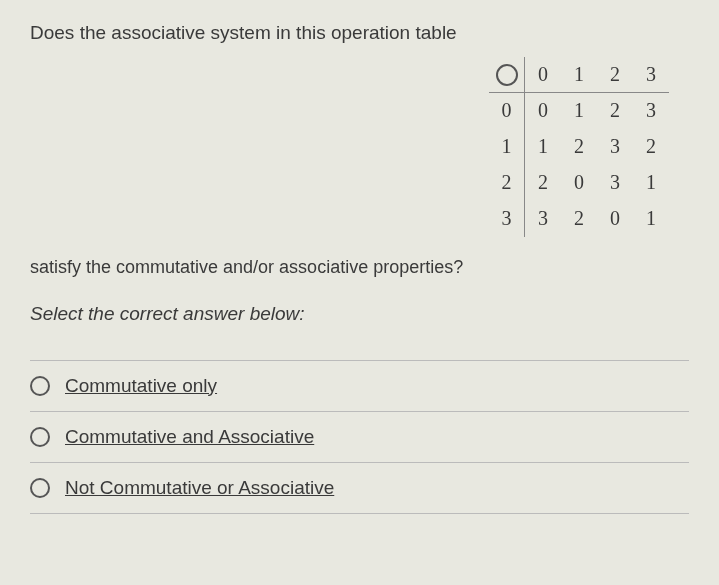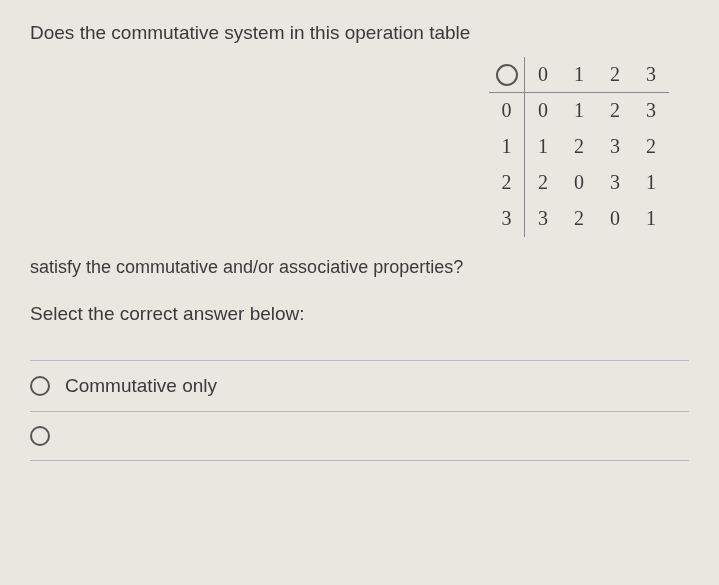--- a/index.html
+++ b/index.html
@@ -54,23 +54,25 @@
       vertical-align: middle;
     }
     .question-text-2 {
       font-size: 18px;
       margin: 15px 0 25px 0;
     }
     .prompt-text {
       font-size: 19px;
       margin-bottom: 20px;
       padding-bottom: 15px;
+      font-style: italic;
     }
     .options {
       border-top: 1px solid #bbb;
+      text-decoration: underline;
     }
     .option {
       display: flex;
       align-items: center;
       padding: 14px 0;
       border-bottom: 1px solid #bbb;
       cursor: pointer;
     }
     .radio-circle {
       width: 20px;
@@ -80,21 +82,21 @@
       margin-right: 15px;
       flex-shrink: 0;
     }
     .option-label {
       font-size: 19px;
     }
   </style>
 </head>
 <body>
 
-<div class="question-text">Does the commutative system in this operation table</div>
+<div class="question-text">Does the associative system in this operation table</div>
 
 <div class="table-container">
   <table class="operation-table">
     <tbody>
         <tr class="header-row">
       <td class="row-header"><span class="circle-icon"></span></td>
       <td>0</td>
       <td>1</td>
       <td>2</td>
       <td>3</td>
@@ -135,14 +137,19 @@
 
 <div class="prompt-text">Select the correct answer below:</div>
 
 <div class="options">
   <div class="option">
     <span class="radio-circle"></span>
     <span class="option-label">Commutative only</span>
   </div>
   <div class="option">
     <span class="radio-circle"></span>
+    <span class="option-label">Commutative and Associative</span>
+  </div>
+  <div class="option">
+    <span class="radio-circle"></span>
+    <span class="option-label">Not Commutative or Associative</span>
   </div>
 </div>
 
 </body></html>

